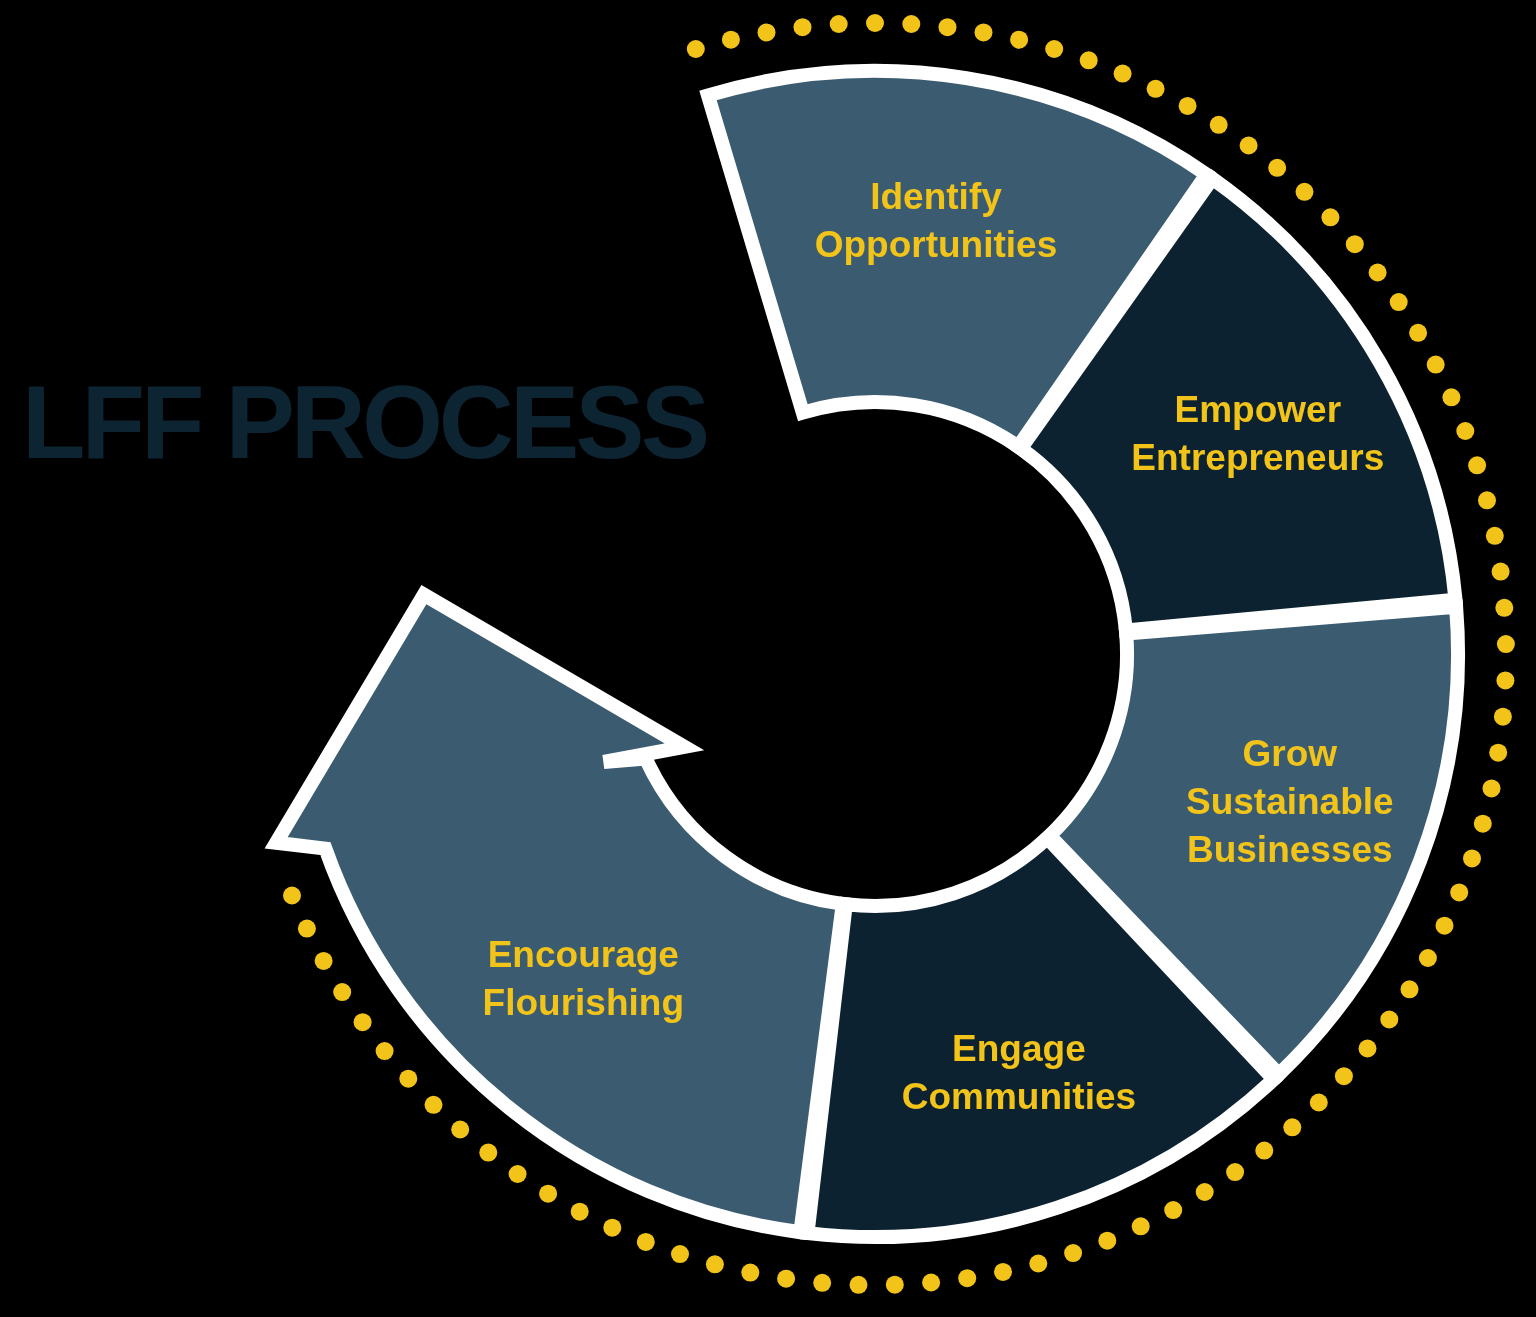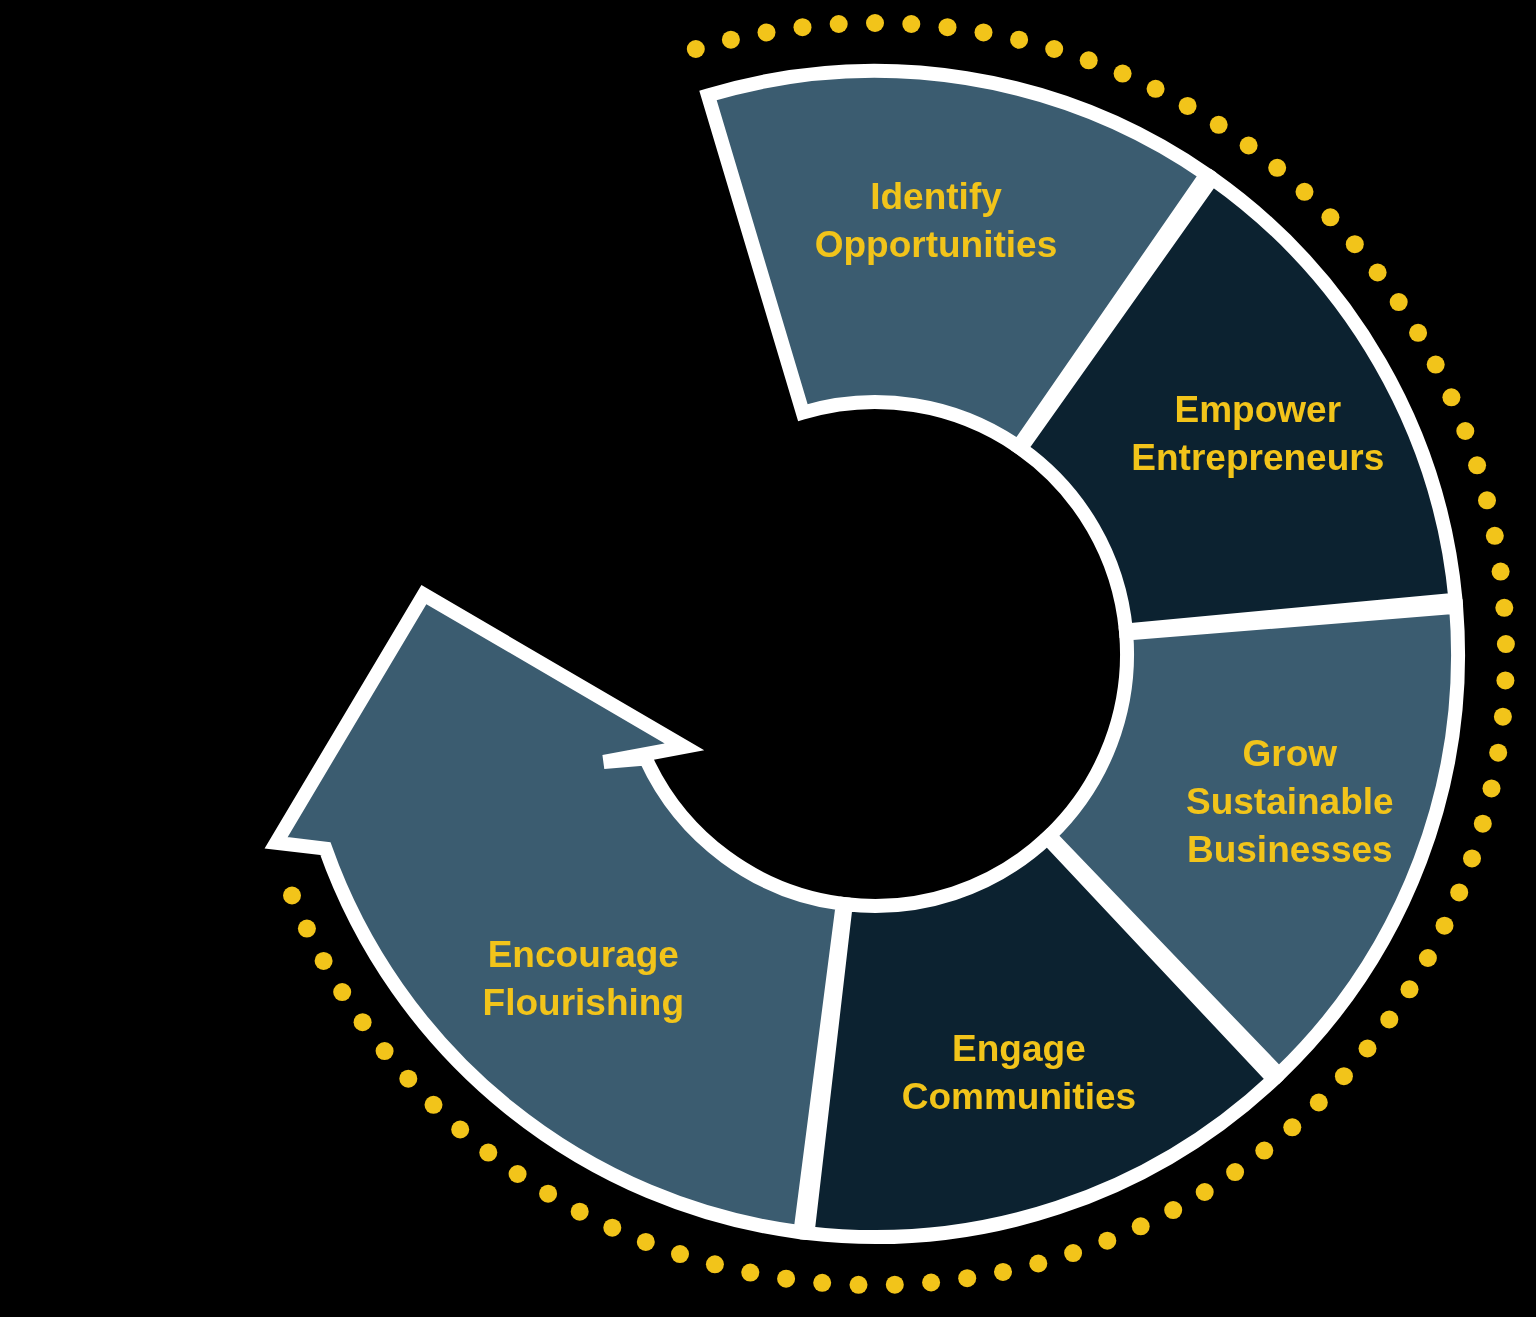--- a/index.html
+++ b/index.html
@@ -37,20 +37,21 @@
   }
   .seg-label {
     font-family: "Liberation Sans", sans-serif;
     font-weight: bold;
   }
 </style>
 </head>
 <body style="background: rgb(0, 0, 0);">
 
 <div class="stage">
+  <div class="diagram-title" style="color: rgb(13, 36, 51);">LFF PROCESS</div>
   <svg class="wheel" id="wheel" viewBox="0 0 1536 1317" aria-hidden="true">
       <g>
         <circle cx="695.8" cy="49.0" r="9" fill="#F2C41A"></circle>
         <circle cx="730.9" cy="39.7" r="9" fill="#F2C41A"></circle>
         <circle cx="766.5" cy="32.4" r="9" fill="#F2C41A"></circle>
         <circle cx="802.5" cy="27.2" r="9" fill="#F2C41A"></circle>
         <circle cx="838.7" cy="24.0" r="9" fill="#F2C41A"></circle>
         <circle cx="875.0" cy="23.0" r="9" fill="#F2C41A"></circle>
         <circle cx="911.3" cy="24.0" r="9" fill="#F2C41A"></circle>
         <circle cx="947.5" cy="27.2" r="9" fill="#F2C41A"></circle>

